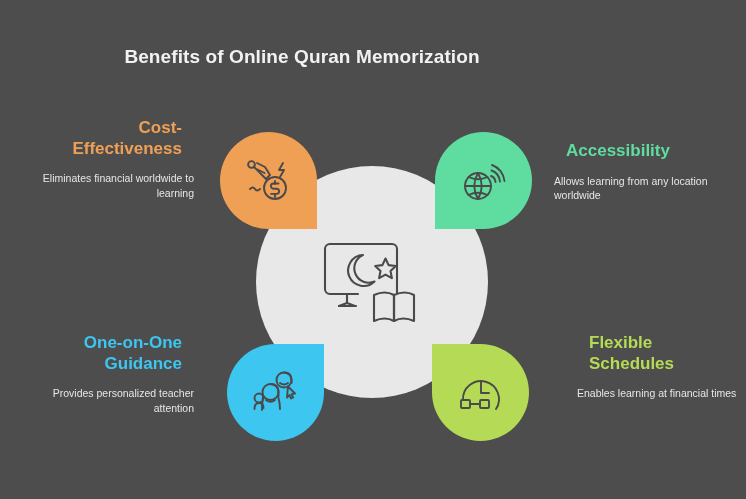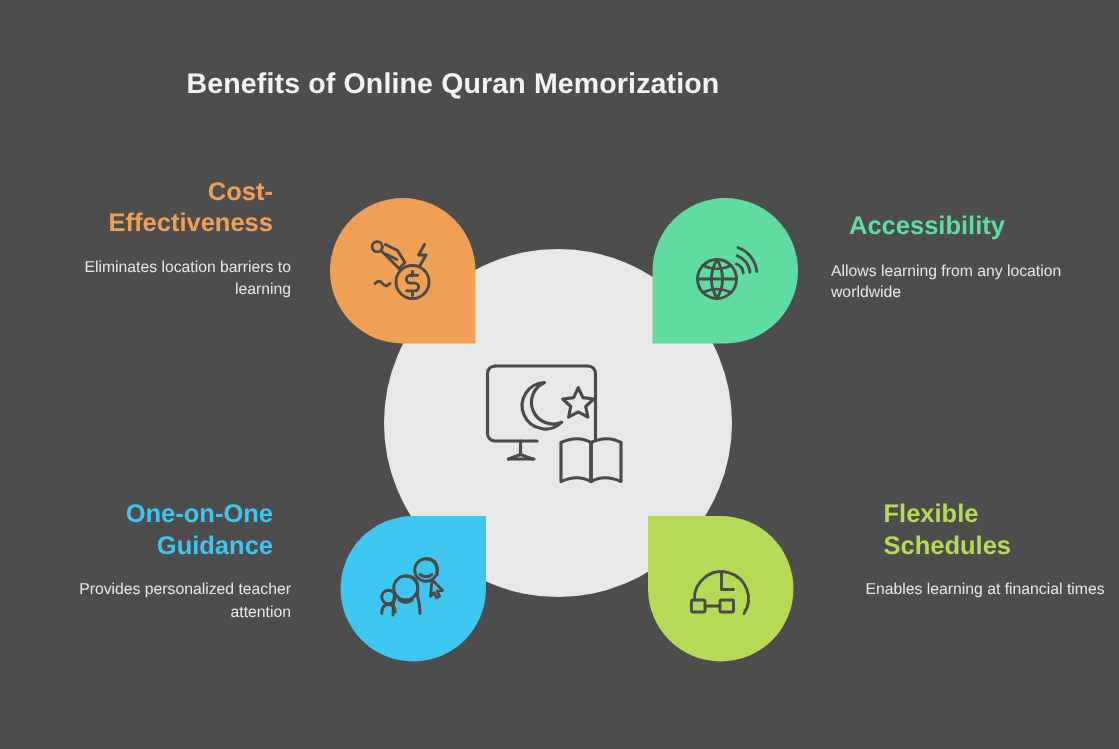--- a/index.html
+++ b/index.html
@@ -199,21 +199,21 @@
       <path d="M8 33 a18 18 0 1 1 33 9"></path>
       <path d="M26 15 v11 h8"></path>
       <rect x="6" y="33" width="9" height="8" rx="1"></rect>
       <rect x="25" y="33" width="9" height="8" rx="1"></rect>
       <path d="M15 37 h10"></path>
     </svg>
   </div>
 
   <div class="block left" id="block-cost">
     <p class="heading">Cost-Effectiveness</p>
-    <p class="desc">Eliminates location barriers to learning</p>
+    <p class="desc">Eliminates financial worldwide to learning</p>
   </div>
 
   <div class="block left" id="block-guidance">
     <p class="heading">One-on-One Guidance</p>
     <p class="desc">Provides personalized teacher attention</p>
   </div>
 
   <div class="block right" id="block-access">
     <p class="heading">Accessibility</p>
     <p class="desc">Allows learning from any location worldwide</p>

